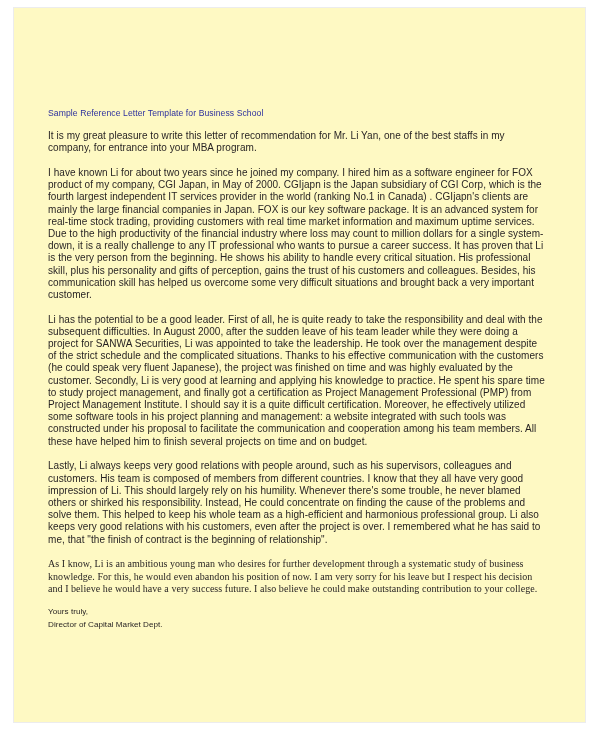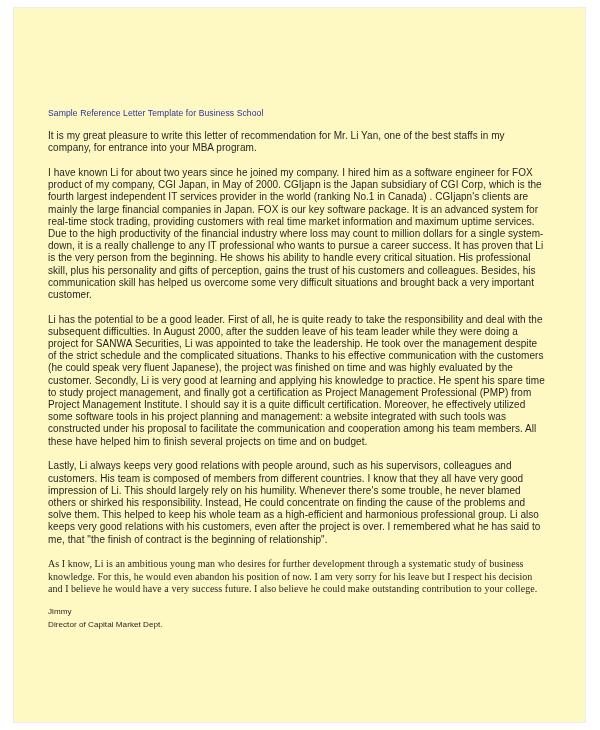--- a/index.html
+++ b/index.html
@@ -75,18 +75,18 @@
 
     <p class="para">I have known Li for about two years since he joined my company. I hired him as a software engineer for FOX product of my company, CGI Japan, in May of 2000. CGIjapn is the Japan subsidiary of CGI Corp, which is the fourth largest independent IT services provider in the world (ranking No.1 in Canada) . CGIjapn's clients are mainly the large financial companies in Japan. FOX is our key software package. It is an advanced system for real-time stock trading, providing customers with real time market information and maximum uptime services. Due to the high productivity of the financial industry where loss may count to million dollars for a single system-down, it is a really challenge to any IT professional who wants to pursue a career success. It has proven that Li is the very person from the beginning. He shows his ability to handle every critical situation. His professional skill, plus his personality and gifts of perception, gains the trust of his customers and colleagues. Besides, his communication skill has helped us overcome some very difficult situations and brought back a very important customer.</p>
 
     <p class="para">Li has the potential to be a good leader. First of all, he is quite ready to take the responsibility and deal with the subsequent difficulties. In August 2000, after the sudden leave of his team leader while they were doing a project for SANWA Securities, Li was appointed to take the leadership. He took over the management despite of the strict schedule and the complicated situations. Thanks to his effective communication with the customers (he could speak very fluent Japanese), the project was finished on time and was highly evaluated by the customer. Secondly, Li is very good at learning and applying his knowledge to practice. He spent his spare time to study project management, and finally got a certification as Project Management Professional (PMP) from Project Management Institute. I should say it is a quite difficult certification. Moreover, he effectively utilized some software tools in his project planning and management: a website integrated with such tools was constructed under his proposal to facilitate the communication and cooperation among his team members. All these have helped him to finish several projects on time and on budget.</p>
 
     <p class="para">Lastly, Li always keeps very good relations with people around, such as his supervisors, colleagues and customers. His team is composed of members from different countries. I know that they all have very good impression of Li. This should largely rely on his humility. Whenever there's some trouble, he never blamed others or shirked his responsibility. Instead, He could concentrate on finding the cause of the problems and solve them. This helped to keep his whole team as a high-efficient and harmonious professional group. Li also keeps very good relations with his customers, even after the project is over. I remembered what he has said to me, that "the finish of contract is the beginning of relationship".</p>
 
     <p class="para tight">As I know, Li is an ambitious young man who desires for further development through a systematic study of business knowledge. For this, he would even abandon his position of now. I am very sorry for his leave but I respect his decision and I believe he would have a very success future. I also believe he could make outstanding contribution to your college.</p>
 
     <div class="signature">
-      <div class="sig-line">Jimmy</div>
+      <div class="sig-line">Yours truly,</div>
       <div class="sig-line">Director of Capital Market Dept.</div>
     </div>
 
   </div>
 </div>
 
 </body></html>

